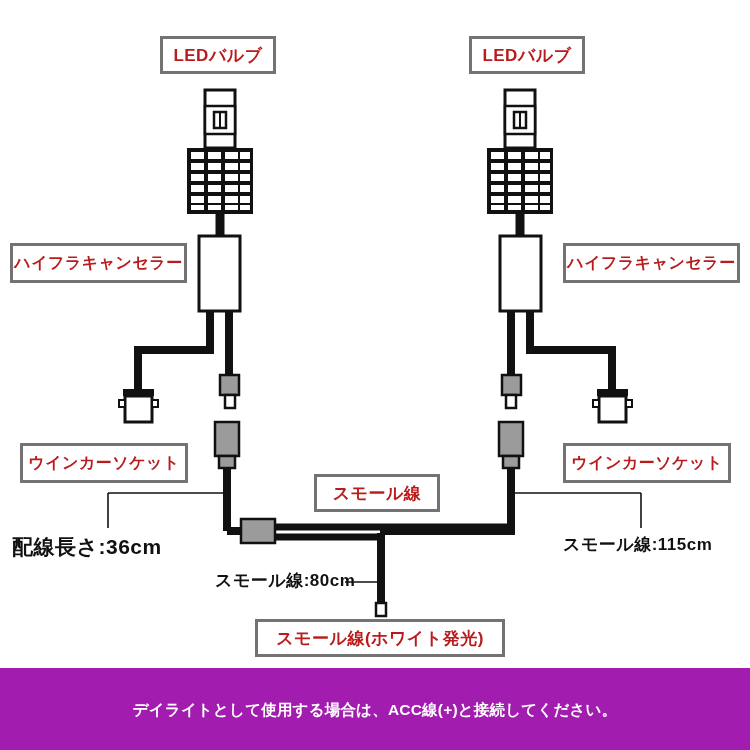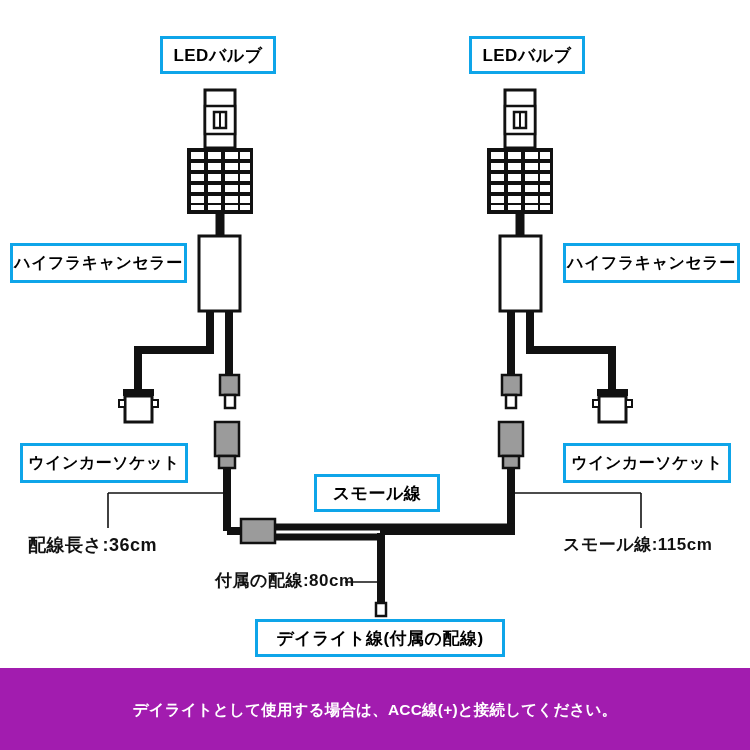--- a/index.html
+++ b/index.html
@@ -11,23 +11,23 @@
     position:relative;
   }
   #stage{position:absolute;left:0;top:0;width:750px;height:750px;}
   svg#diagram{position:absolute;left:0;top:0;width:750px;height:750px;display:block;}
 
   
   .lblbox{
     position:absolute;
     box-sizing:border-box;
     background:#ffffff;
-    border:3px solid #0ea5e9;
+    border:3px solid #737373;
     display:flex;align-items:center;justify-content:center;
-    color:#000000;
+    color:#b91c1c;
     font-weight:700;
     letter-spacing:.5px;
     white-space:nowrap;
     text-align:center;
   }
   .dimtext{
     position:absolute;
     color:#111111;
     font-weight:700;
     white-space:nowrap;
@@ -236,29 +236,29 @@
 
   <div class="lblbox" style="left:563px;top:443px;width:168px;height:40px;font-size:16px;">
     <span>ウインカーソケット</span>
   </div>
 
   <div class="lblbox" style="left:314px;top:474px;width:126px;height:38px;font-size:17px;">
     <span>スモール線</span>
   </div>
 
   <div class="lblbox" style="left:255px;top:619px;width:250px;height:38px;font-size:17px;">
-    <span>デイライト線(付属の配線)</span>
-  </div>
-
-  <div class="dimtext" style="left:28px;top:533px;font-size:18px;">
+    <span>スモール線(ホワイト発光)</span>
+  </div>
+
+  <div class="dimtext" style="left:12px;top:533px;font-size:21px;">
     <span>配線長さ:36cm</span>
   </div>
 
   <div class="dimtext" style="left:215px;top:569px;font-size:17px;">
-    <span>付属の配線:80cm</span>
+    <span>スモール線:80cm</span>
   </div>
 
   <div class="dimtext" style="left:563px;top:533px;font-size:17px;">
     <span>スモール線:115cm</span>
   </div>
 
   <div id="captionbar">
     <div class="cap">デイライトとして使用する場合は、ACC線(+)と接続してください。</div>
   </div>
 

